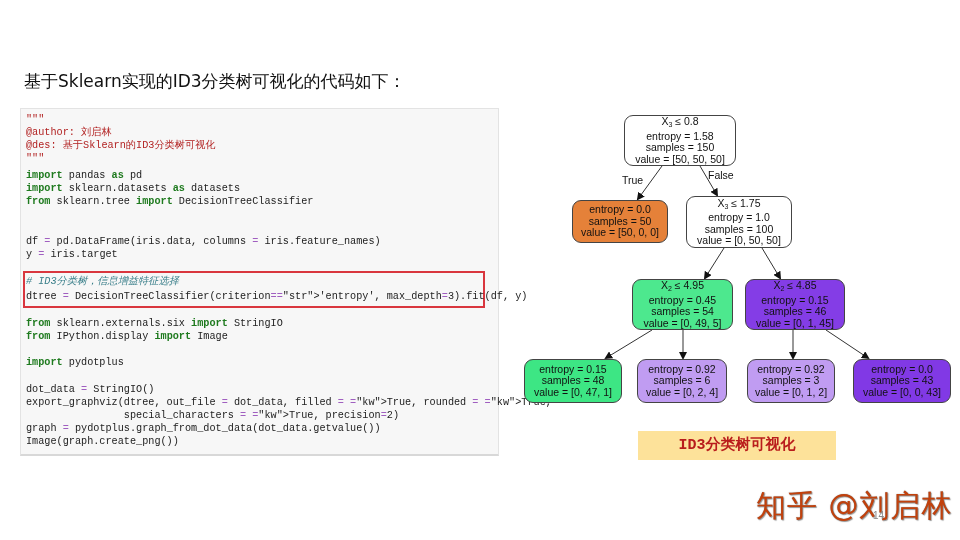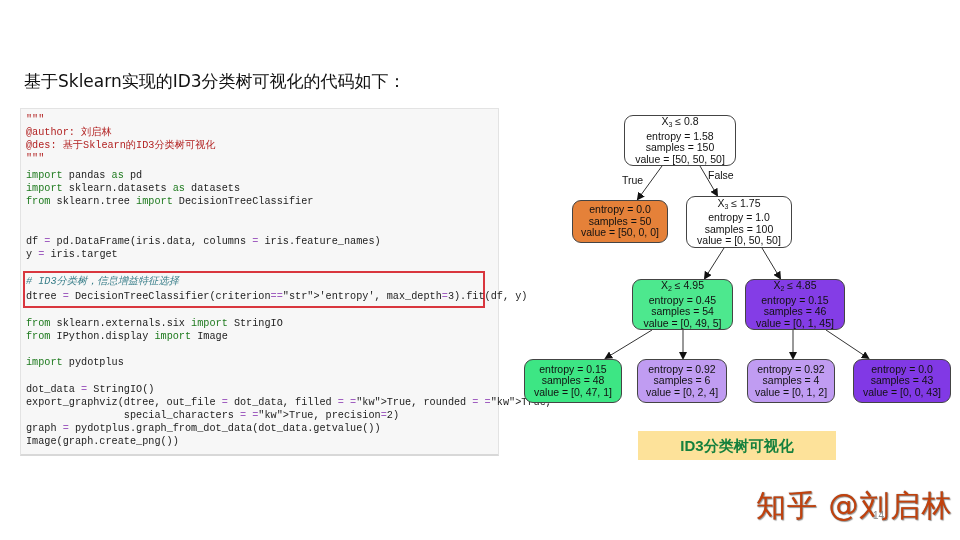--- a/index.html
+++ b/index.html
@@ -16,21 +16,21 @@
   .code-box {
     position: absolute; left: 20px; top: 108px; width: 479px; height: 348px;
     background: #f7f7f7; border: 1px solid #e3e3e3; border-bottom: 2px solid #d8d8d8;
     box-sizing: border-box;
   }
   .code-line {
     position: absolute; left: 5px;
     font-family: "Liberation Mono", "DejaVu Sans Mono", monospace;
     font-size: 10.2px; color: #222; white-space: pre; line-height: 13px;
   }
-  .kw { color: #1e7a1e; font-weight: normal; }
+  .kw { color: #1e7a1e; font-weight: bold; }
   .str { color: #b22222; }
   .cmt { color: #3a7f8a; font-style: italic; }
   .op { color: #a05fc0; }
   .highlight-box {
     position: absolute; left: 2px; top: 162px; width: 462px; height: 37px;
     border: 2px solid #d9363e; box-sizing: border-box;
   }
   .tree { position: absolute; left: 0; top: 0; width: 960px; height: 540px; }
   .node {
     position: absolute; box-sizing: border-box;
@@ -40,22 +40,22 @@
     display: flex; flex-direction: column; justify-content: center;
   }
   .node sub { font-size: 7px; vertical-align: -2px; }
   .edge-label {
     position: absolute; font-family: Liberation Sans, sans-serif;
     font-size: 10.5px; color: #111;
   }
   .caption {
     position: absolute; left: 638px; top: 431px; width: 198px; height: 29px;
     background: #fde29a; text-align: center; line-height: 29px;
-    font-size: 15px; font-weight: bold; color: #15803d;
-    font-family: Liberation Sans, sans-serif;
+    font-size: 15px; font-weight: bold; color: #b91c1c;
+    font-family: Liberation Mono, monospace;
   }
   .watermark {
     position: absolute; left: 756px; top: 486px; font-size: 30px;
     color: #c2410c; font-family: "DejaVu Sans", sans-serif;
     text-shadow: 0 0 1px #777, 1px 1px 1px #999;
     letter-spacing: 1px;
   }
   .page-num {
     position: absolute; left: 873px; top: 510px; font-size: 10px; color: #888;
     font-family: "Liberation Sans", sans-serif;
@@ -151,21 +151,21 @@
 </div>
 
 <div class="node" style="left:637px; top:359px; width:90px; height:44px; background:#c09cf2;">
   <div>entropy = 0.92</div>
   <div>samples = 6</div>
   <div>value = [0, 2, 4]</div>
 </div>
 
 <div class="node" style="left:747px; top:359px; width:88px; height:44px; background:#c09cf2;">
   <div>entropy = 0.92</div>
-  <div>samples = 4</div>
+  <div>samples = 3</div>
   <div>value = [0, 1, 2]</div>
 </div>
 
 <div class="node" style="left:853px; top:359px; width:98px; height:44px; background:#8139e5;">
   <div>entropy = 0.0</div>
   <div>samples = 43</div>
   <div>value = [0, 0, 43]</div>
 </div>
 
 <div class="caption">ID3分类树可视化</div>

